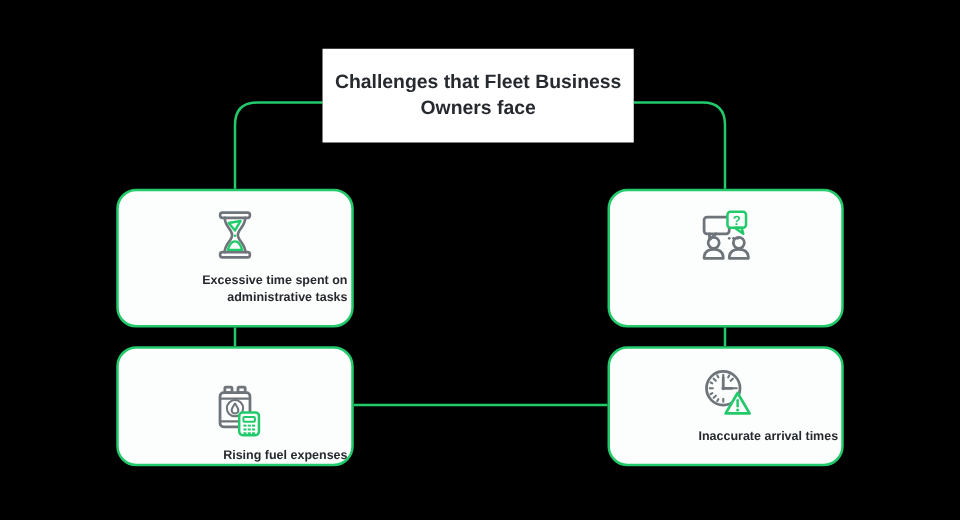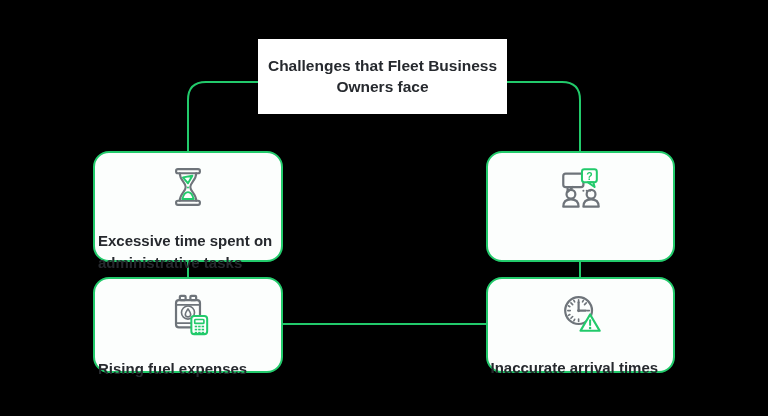--- a/index.html
+++ b/index.html
@@ -25,26 +25,26 @@
     font-weight:bold;font-size:15.5px;line-height:1.35;color:var(--text);
     text-align:center;width:238px;
   }
   .card{
     position:absolute;background:var(--card-bg);
     border:2px solid var(--green);border-radius:16px;box-sizing:border-box;
     display:flex;flex-direction:column;align-items:center;
   }
   .card-tl{left:93px;top:151px;width:190px;height:111px;padding-top:12px;}
   .card-tr{left:486px;top:151px;width:189px;height:111px;padding-top:12px;}
-  .card-bl{left:93px;top:277px;width:190px;height:96px;padding-top:12px;}
+  .card-bl{left:93px;top:277px;width:190px;height:96px;padding-top:26px;}
   .card-br{left:486px;top:277px;width:189px;height:96px;padding-top:11px;}
   .icon-wrap{width:48px;height:46px;display:flex;align-items:center;justify-content:center;}
   .card .label{
-    font-weight:bold;font-size:15px;line-height:1.44;color:var(--text);
-    text-align:left;width:180px;margin-top:21px;
+    font-weight:bold;font-size:10px;line-height:1.44;color:var(--text);
+    text-align:right;width:180px;margin-top:7px;
   }
   .sg{stroke:var(--icon-gray);fill:none;stroke-width:2.3;stroke-linecap:round;stroke-linejoin:round;}
   .sg-thin{stroke:var(--icon-gray);fill:none;stroke-width:1.7;stroke-linecap:round;stroke-linejoin:round;}
   .sgr{stroke:var(--green);fill:none;stroke-width:2.1;stroke-linecap:round;stroke-linejoin:round;}
   .sgr-fillwhite{stroke:var(--green);fill:#ffffff;stroke-width:2.1;stroke-linejoin:round;}
   .fgr{fill:var(--green);stroke:none;}
   .fgy{fill:var(--icon-gray);stroke:none;}
   .qmark{font-family:"Liberation Sans",sans-serif;font-weight:bold;font-size:11px;fill:var(--green);}
 </style>
 </head>

